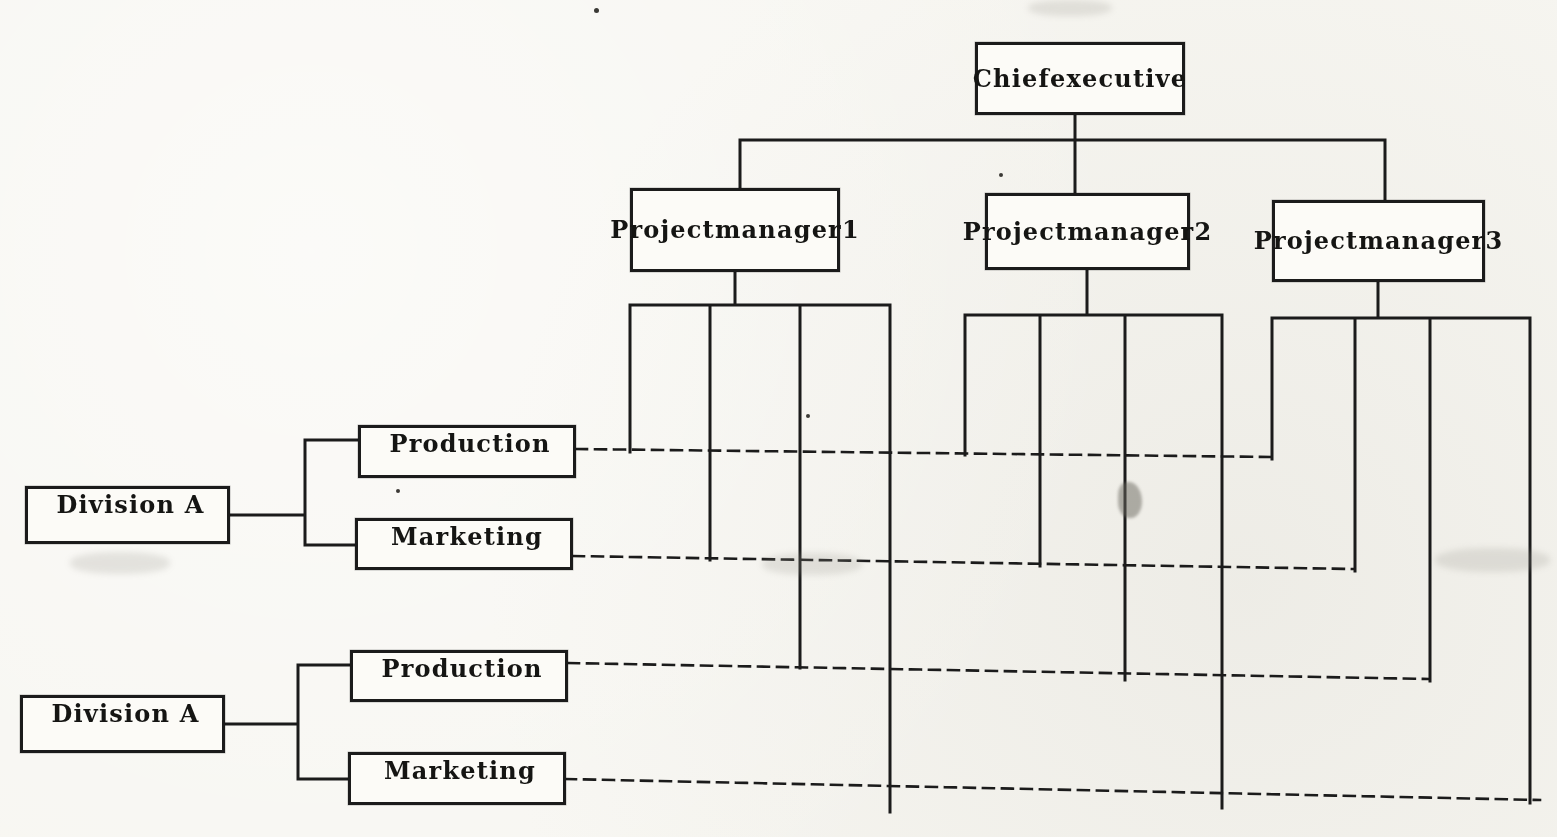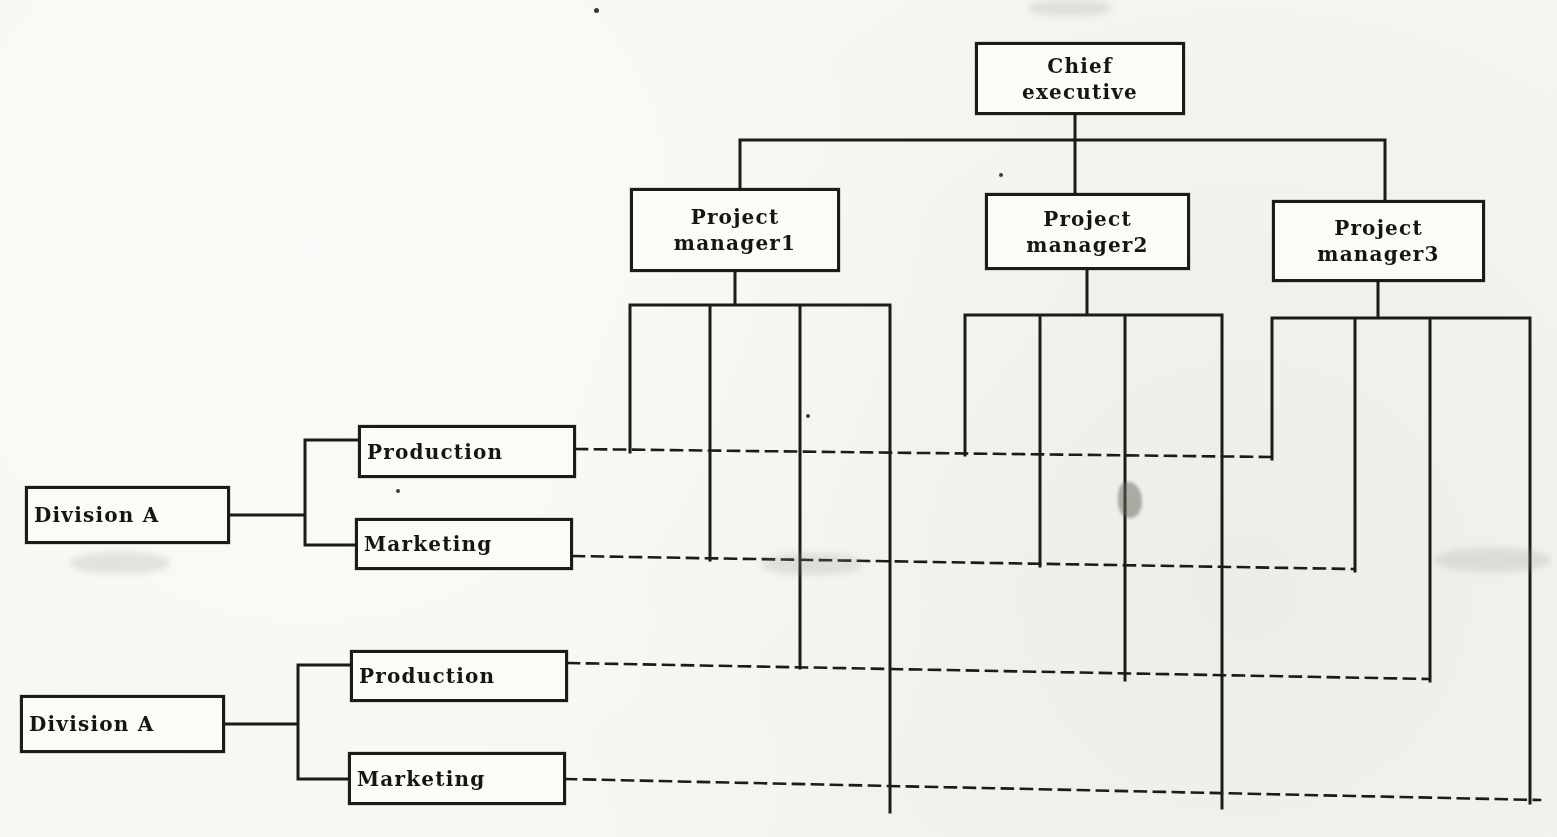--- a/index.html
+++ b/index.html
@@ -14,22 +14,22 @@
     background:
       radial-gradient(circle at 20% 30%, rgba(255,255,255,0.5), rgba(255,255,255,0) 60%),
       radial-gradient(circle at 80% 70%, rgba(220,218,210,0.35), rgba(255,255,255,0) 55%),
       var(--paper);
   }
   svg.wires{position:absolute;left:0;top:0;width:1557px;height:837px;}
   .wire{stroke:var(--line);fill:none;stroke-width:3;stroke-linecap:square;}
   .wire.dashed{stroke-dasharray:11 8;stroke-width:2.6;}
   .box{
     position:absolute;border:3px solid var(--line);background:var(--box-fill);
-    display:flex;flex-direction:column;align-items:center;justify-content:center;
-    font-weight:bold;font-size:20px;letter-spacing:1.2px;color:#151513;line-height:1.3;
+    display:flex;flex-direction:row;align-items:center;justify-content:center;
+    font-weight:bold;font-size:24px;letter-spacing:1.2px;color:#151513;line-height:1.3;
     box-shadow:0 0 0 0.5px rgba(0,0,0,0.25);
   }
   .box.left{align-items:flex-start;padding-left:6px;}
   .smudge{position:absolute;background:#97958c;opacity:0.22;filter:blur(3px);border-radius:45%;}
   .speck{position:absolute;background:#3b3a36;border-radius:50%;}
   .scribble{position:absolute;background:#6a685f;opacity:0.5;filter:blur(1.5px);border-radius:40% 60% 50% 50%;}
 </style>
 </head>
 <body>
 

